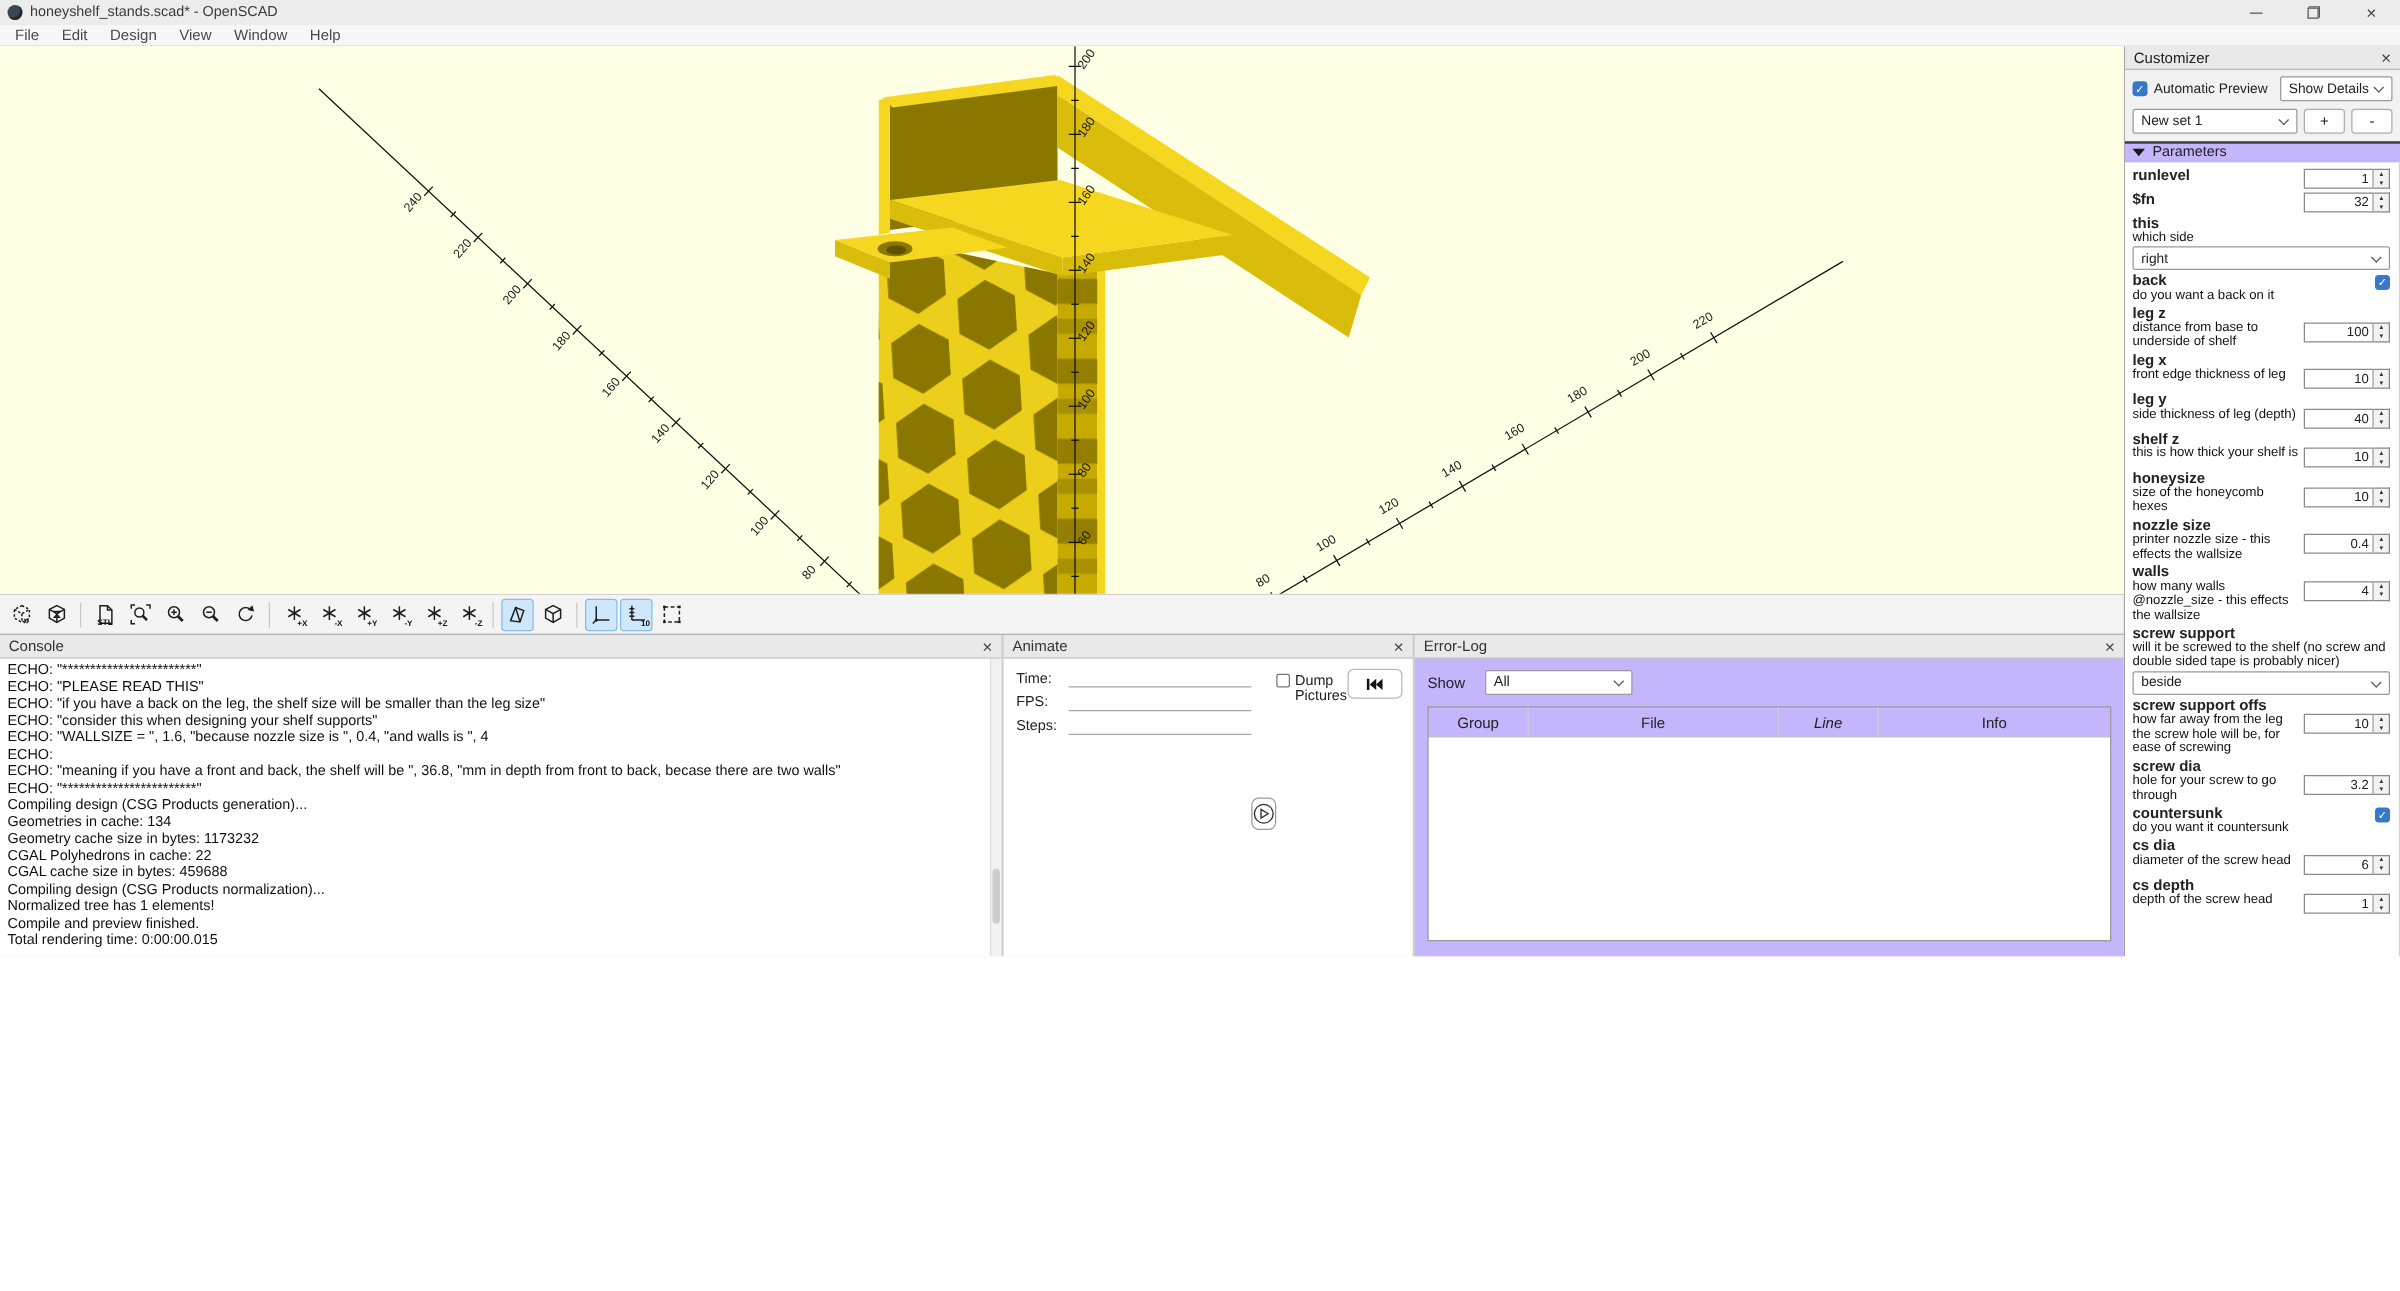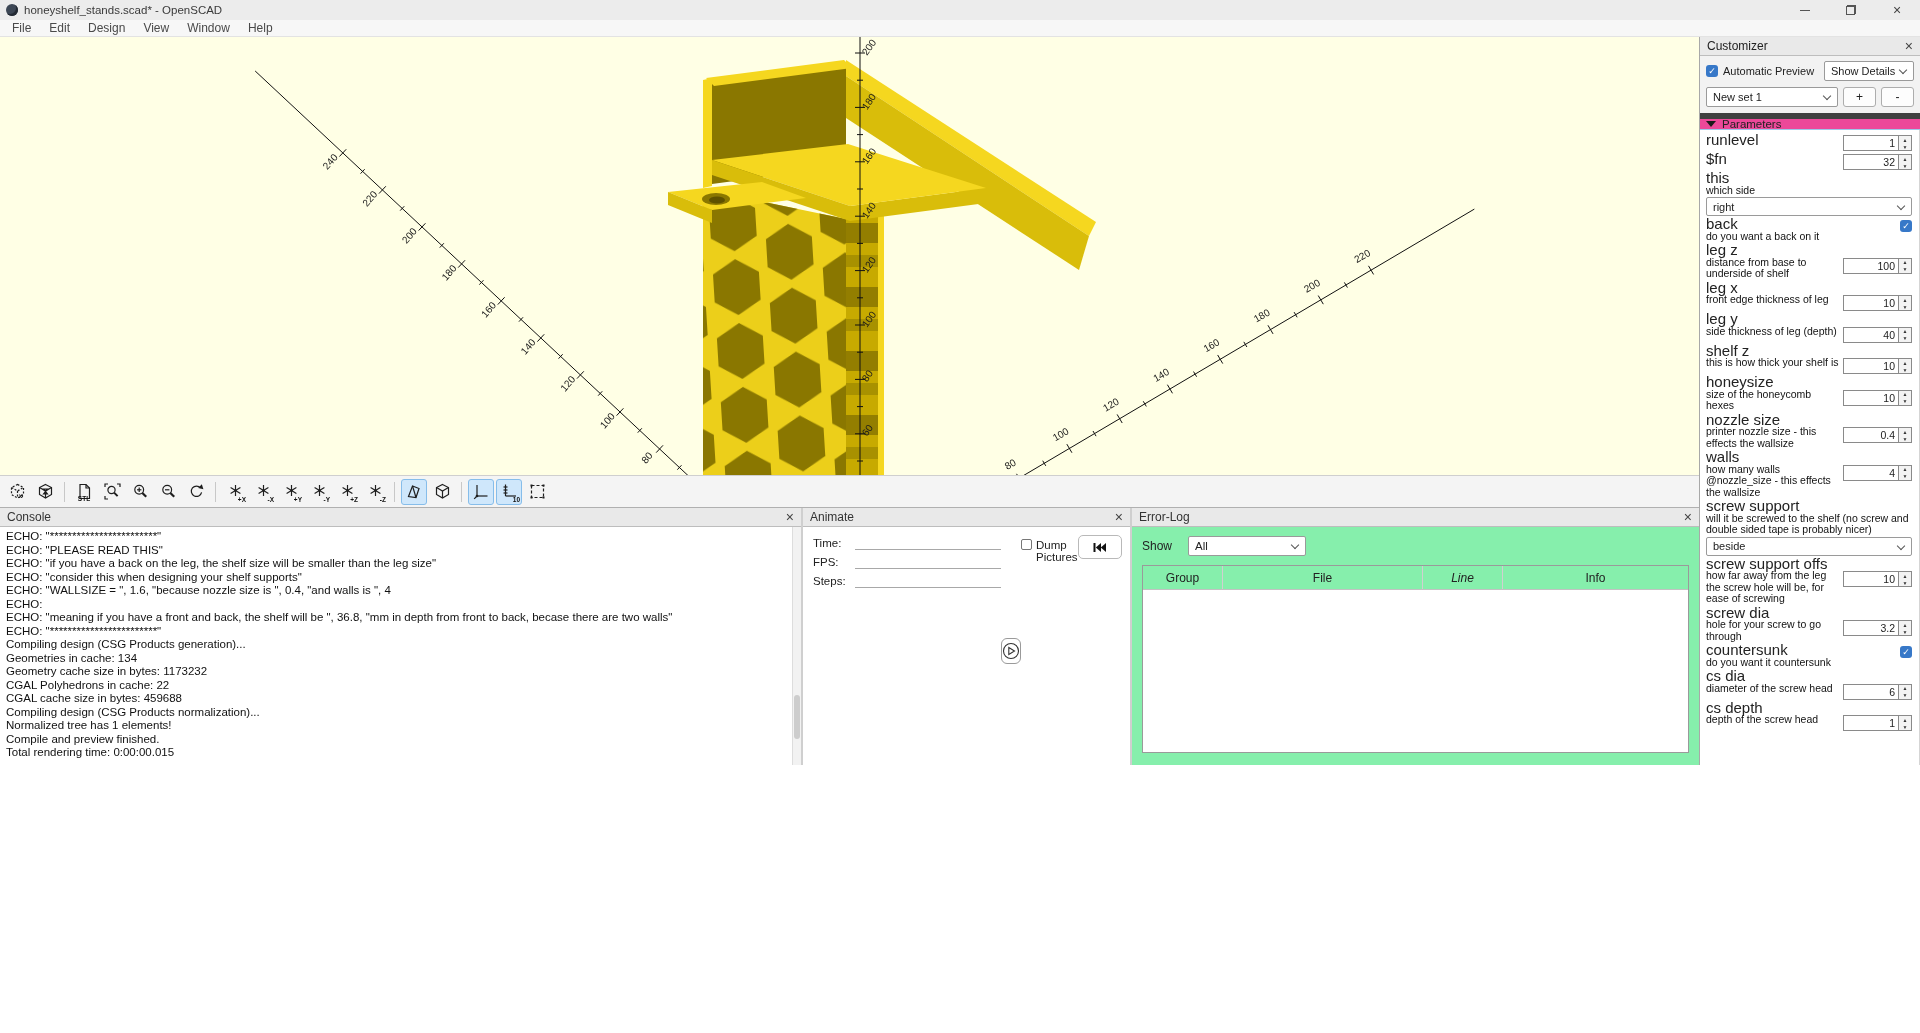--- a/index.html
+++ b/index.html
@@ -55,21 +55,21 @@
 .animate-body{padding:8px 10px 0;display:flex;flex-direction:row}
 .a-row{display:flex;align-items:center;margin-bottom:4px}
 .a-label{width:42px;font-size:11.5px;flex:none}
 .a-input{flex:1;height:15px;background:#fff;border:none;border-bottom:1px solid #a8a8a8;outline:none;font:11px "Liberation Sans",sans-serif}
 .play-circle{align-self:center;width:26px;height:26px;border:1px solid #9a9a9a;border-radius:6px;background:#fff;display:flex;align-items:center;justify-content:center;margin:5px 0 3px}
 .dump-row{display:flex;gap:4px;font-size:11.5px;margin:4px 0 11px}
 .dump-box{width:11px;height:11px;border:1px solid #777;background:#fff;border-radius:2px;flex:none}
 .transport{display:flex;gap:9px;justify-content:center}
 .t-btn{width:44px;height:24px;border:1px solid #b9b9b9;border-radius:5px;background:#fff;display:flex;align-items:center;justify-content:center}
 
-.errorlog-body{padding:9px 10px 12px;display:flex;flex-direction:column;background:#86efac}
+.errorlog-body{padding:9px 10px 12px;display:flex;flex-direction:column;background:#c4b5fd}
 .show-row{display:flex;align-items:center;gap:16px;margin-bottom:9px}
 .combo{background:#fff;border:1px solid #9a9a9a;border-radius:2px;height:20px;display:flex;align-items:center;padding:0 18px 0 6px;position:relative;font-size:11.5px;white-space:nowrap}
 .chev{width:6px;height:6px;border-right:1.3px solid #555;border-bottom:1.3px solid #555;transform:rotate(45deg);position:absolute;right:7px;top:5px}
 .el-combo{width:118px}
 .el-table{flex:1;border:1px solid #9a9a9a;display:flex;flex-direction:column}
 .el-head{display:flex;border-bottom:1px solid #c2c2c2;height:24px;align-items:stretch;flex:none}
 .el-col{text-align:center;font-size:12px;border-right:1px solid #d0d0d0;display:flex;align-items:center;justify-content:center}
 .el-col:last-child{border-right:none}
 .el-rows{flex:1;background:#fff}
 
@@ -79,25 +79,25 @@
 .customizer{flex:1;border-left:1px solid #a8a8a8;display:flex;flex-direction:column;background:#f2f2f2;min-width:0}
 .cz-hdr{height:19px;background:#e9e9e9;border-bottom:1px solid #bdbdbd;display:flex;align-items:center;padding:0 7px;flex:none}
 .cz-top{padding:5px 6px 6px;display:flex;flex-direction:column;gap:6px;background:#f2f2f2;flex:none}
 .cz-row{display:flex;align-items:center;gap:5px}
 .checkbox{width:12px;height:12px;border-radius:3px;background:var(--accent);color:#fff;font-size:9px;line-height:12px;text-align:center;flex:none}
 .checkbox::after{content:"✓"}
 .cz-ap-label{font-size:11px;white-space:nowrap}
 .cz-details-combo{width:90px;margin-left:auto;font-size:11px}
 .cz-preset-combo{flex:1;font-size:11px}
 .cz-btn{width:33px;height:20px;border:1px solid #adadad;border-radius:3px;background:#fdfdfd;display:flex;align-items:center;justify-content:center;font-size:12px;flex:none}
-.params-hdr{height:17px;background:#ec4899;border-top:6px solid #404040;border-bottom:1px solid #9ec7e8;display:flex;align-items:center;gap:6px;padding:0 6px;font-size:11.5px;flex:none}
+.params-hdr{height:17px;background:#c4b5fd;border-top:2px solid #404040;border-bottom:1px solid #9ec7e8;display:flex;align-items:center;gap:6px;padding:0 6px;font-size:11.5px;flex:none}
 .tri-down{width:0;height:0;border-left:5px solid transparent;border-right:5px solid transparent;border-top:6px solid #1a1a1a}
 .params{flex:1;background:#fff;padding:4px 7px 3px 6px;overflow:hidden;border-right:1px solid #d5d5d5}
 .param{margin-bottom:2px}
-.p-name{font-weight:normal;font-size:15px;line-height:12.5px}
+.p-name{font-weight:bold;font-size:12px;line-height:12.5px}
 .p-desc{font-size:10.5px;line-height:11.5px;color:#111}
 .p-row{display:flex;align-items:flex-start}
 .p-desc-col{flex:1;padding-right:4px;min-width:0}
 .spin{display:flex;align-items:stretch;height:16px;flex:none;margin-top:1px}
 .spin-val{width:56px;border:1px solid #8a8a8a;background:#fff;font-size:10.5px;display:flex;align-items:center;justify-content:flex-end;padding-right:3px}
 .spin-btns{width:13px;border:1px solid #8a8a8a;border-left:none;display:flex;flex-direction:column;background:#f3f3f3}
 .spin-up,.spin-down{flex:1;display:flex;align-items:center;justify-content:center;font-size:5px;color:#333}
 .p-combo{margin-top:1px;height:19px;font-size:11px}
 .p-check{margin-left:auto;margin-top:2px}
 </style>

